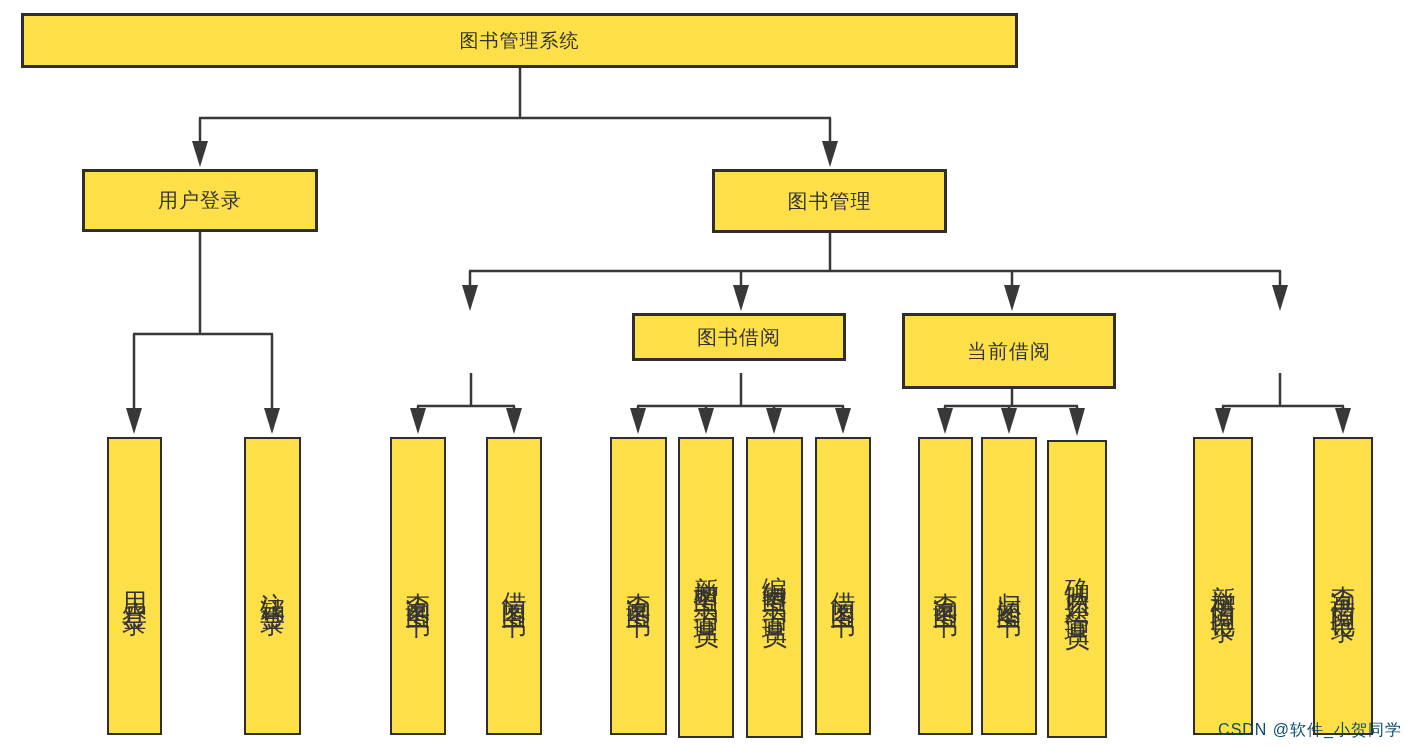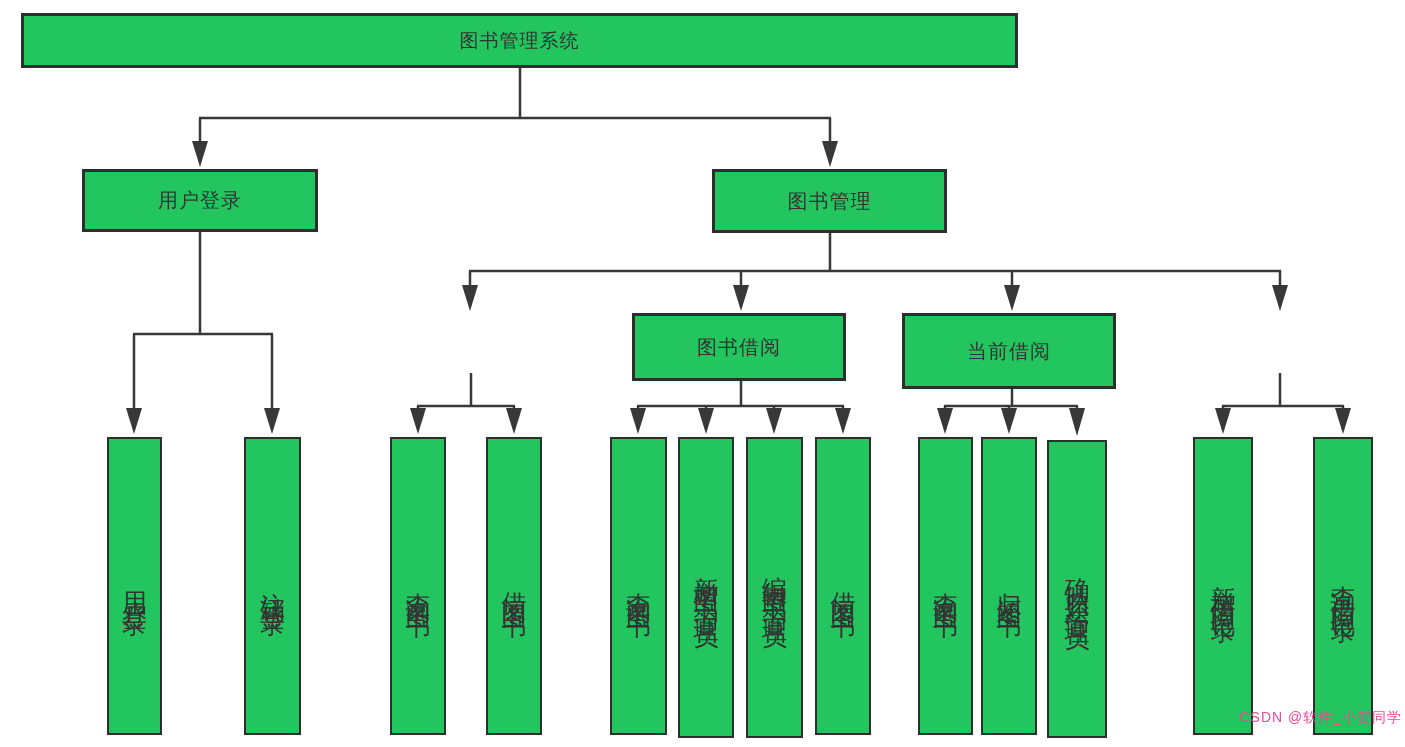--- a/index.html
+++ b/index.html
@@ -13,21 +13,21 @@
   }
   #wires {
     position: absolute;
     left: 0; top: 0;
     width: 1405px; height: 747px;
     z-index: 1;
   }
   .box {
     position: absolute;
     box-sizing: border-box;
-    background: #22c55e;
+    background: #fde047;
     border: 3px solid #2e2e2e;
     color: #333333;
     display: flex;
     align-items: center;
     justify-content: center;
     z-index: 2;
   }
   .h-label { font-size: 20px; letter-spacing: 1px; white-space: nowrap; }
   .root-label { font-size: 19px; }
   .leaf {
@@ -37,24 +37,24 @@
     writing-mode: vertical-rl;
     text-orientation: mixed;
     font-size: 25px;
     letter-spacing: 7px;
     line-height: 1;
     white-space: nowrap;
   }
   #watermark {
     position: absolute;
     right: 3px;
-    bottom: 20px;
+    bottom: 6px;
     z-index: 10;
-    font-size: 14px;
-    color: #ec4899;
+    font-size: 16px;
+    color: #0c4a6e;
     letter-spacing: 1px;
     white-space: nowrap;
   }
 </style>
 </head>
 <body>
 
 <div id="stage">
 
   <svg id="wires" viewBox="0 0 1405 747" xmlns="http://www.w3.org/2000/svg">
@@ -101,21 +101,21 @@
     <span class="h-label root-label">图书管理系统</span>
   </div>
 
   <div class="box" style="left:82px; top:169px; width:236px; height:63px;">
     <span class="h-label">用户登录</span>
   </div>
   <div class="box" style="left:712px; top:169px; width:235px; height:64px;">
     <span class="h-label">图书管理</span>
   </div>
 
-  <div class="box" style="left:632px; top:313px; width:214px; height:68px;">
+  <div class="box" style="left:632px; top:313px; width:214px; height:48px;">
     <span class="h-label">图书借阅</span>
   </div>
   <div class="box" style="left:902px; top:313px; width:214px; height:76px;">
     <span class="h-label">当前借阅</span>
   </div>
 
   <div class="box leaf" style="left:107px; top:437px; width:55px; height:298px;">
     <span class="v-label">用户登录</span>
   </div>
   <div class="box leaf" style="left:244px; top:437px; width:57px; height:298px;">

